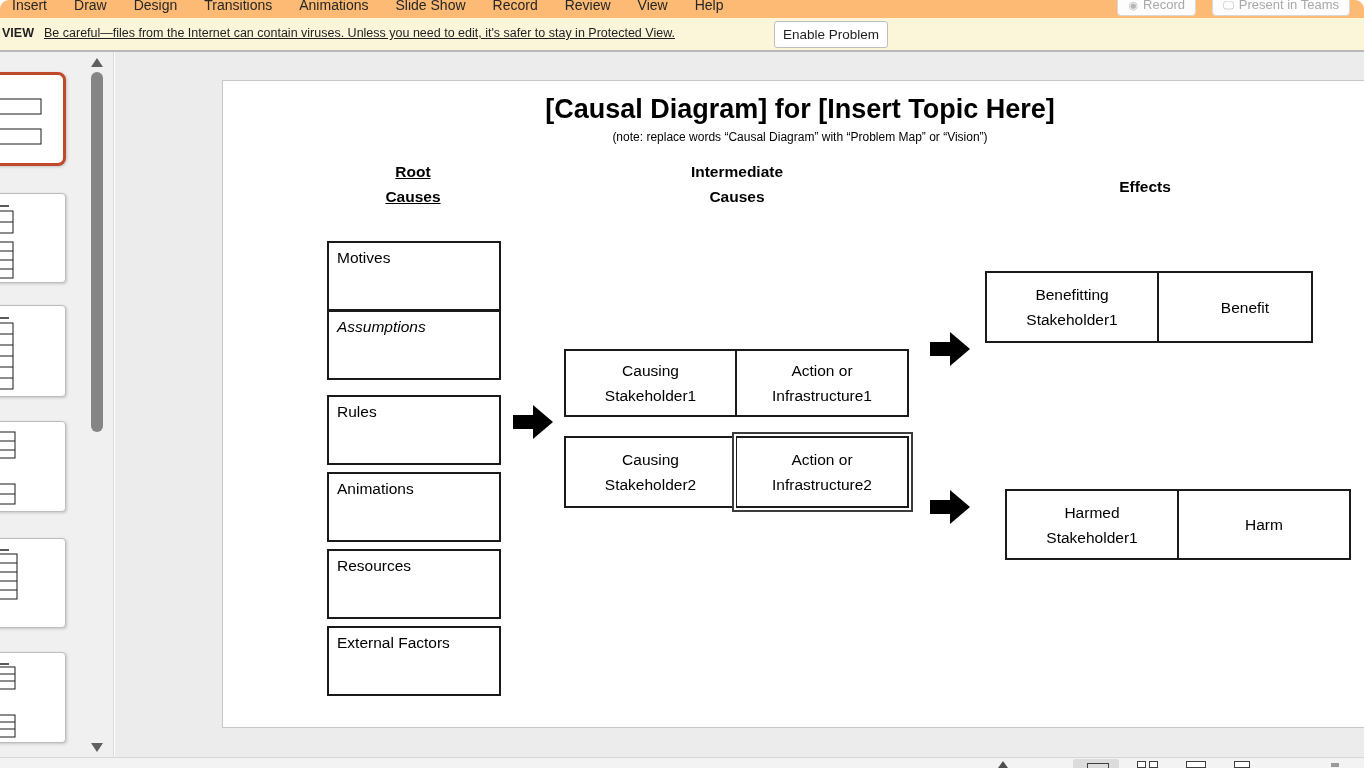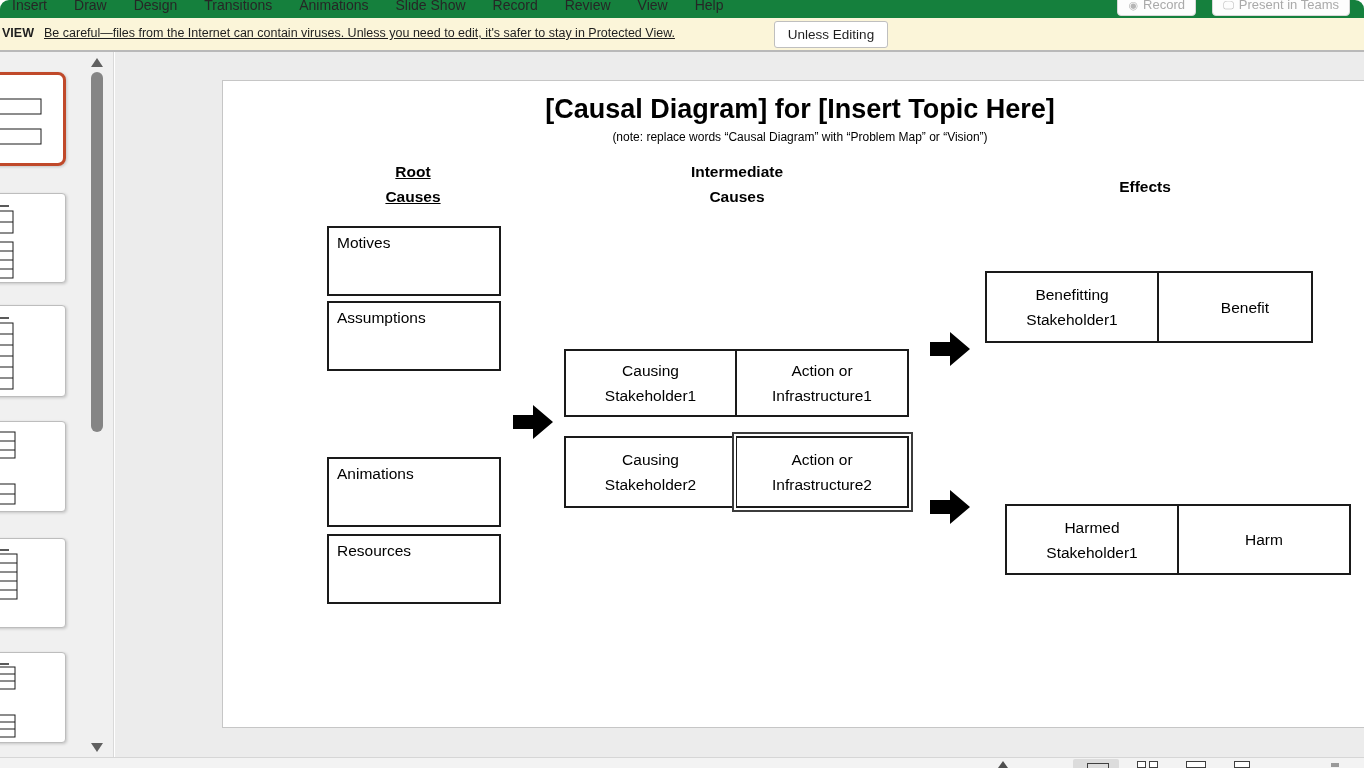--- a/index.html
+++ b/index.html
@@ -1,21 +1,21 @@
 <!DOCTYPE html>
 <html><head>
 <meta charset="utf-8">
 <style>
   * { margin:0; padding:0; box-sizing:border-box; }
   html,body { width:1364px; height:768px; overflow:hidden; }
   body { font-family:"Liberation Sans", sans-serif; position:relative; background:#fff; }
   .stage { position:absolute; inset:0; width:1364px; height:768px; overflow:hidden; }
 
   
-  .menubar { position:absolute; left:0; top:0; width:1364px; height:34px; background:#15803d;border-radius:9px; }
+  .menubar { position:absolute; left:0; top:0; width:1364px; height:34px; background:#fdba74;border-radius:9px; }
   .menu-items { position:absolute; left:12px; top:-6px; display:flex; gap:27px; white-space:nowrap; }
   .menu-items span { font-size:14px; color:#262626; line-height:22px; }
   .chrome-btn { position:absolute; top:-8px; height:24px; border:1px solid #d8d8d8; border-radius:4px;
     background:#fdfdfd; color:#a9a9a9; font-size:13px; display:flex; align-items:flex-end; gap:5px;
     padding:0 10px 3px 10px; white-space:nowrap; }
   .chrome-btn .glyph { font-size:11px; color:#b5b5b5; }
   .btn-record { right:168px; }
   .btn-present { right:14px; }
 
   
@@ -57,21 +57,21 @@
     font-size:27px; font-weight:bold; color:#000; letter-spacing:0px; }
   .slide-note { position:absolute; left:277px; top:49px; width:600px; text-align:center;
     font-size:12px; color:#000; }
   .col-header { position:absolute; text-align:center; font-size:15.5px; font-weight:bold; color:#000;
     white-space:pre-line; line-height:25px; }
   .hdr-root { left:110px; top:78px; width:160px;text-decoration:underline; }
   .hdr-int  { left:434px; top:78px; width:160px; }
   .hdr-eff  { left:842px; top:93px; width:160px; }
 
   .root-box { position:absolute; left:104px; width:174px; height:70px; border:2px solid #1a1a1a;
-    background:#fff; font-size:15.5px; color:#000; padding:6px 0 0 8px; }
+    background:#fff; font-size:15.5px; color:#000; padding:6px 0 0 8px;margin-top:15px; }
   .pair { position:absolute; display:flex; }
   .pair .cell { border:2px solid #1a1a1a; background:#fff; display:flex; align-items:center;
     justify-content:center; text-align:center; font-size:15.5px; color:#000; line-height:25px;
     white-space:pre-line; }
   .pair .cell + .cell { border-left-width:1px; }
   .pair .cell:first-child { border-right-width:1px; }
   .cell.outlined { box-shadow:0 0 0 2px #ffffff, 0 0 0 4px #3c3c3c; }
 
   .block-arrow { position:absolute; width:40px; height:36px; }
 
@@ -115,21 +115,21 @@
     </div>
     <div class="chrome-btn btn-present">
       <span class="glyph">🖵</span>
       <span>Present in Teams</span>
     </div>
   </div>
 
   <div class="banner">
     <span class="banner-prefix">VIEW</span>
     <span class="banner-msg">Be careful—files from the Internet can contain viruses. Unless you need to edit, it's safer to stay in Protected View.</span>
-    <div class="enable-btn">Unless Editing</div>
+    <div class="enable-btn">Enable Problem</div>
   </div>
 
   <div class="content">
 
     <div class="sidebar">
 
       <div class="thumb selected" style="top:20px; height:94px;">
         <svg width="152" height="88" viewBox="0 0 152 88">
           <rect x="5" y="5" width="44" height="2.5" class="mini-dark"></rect>
           <rect x="5" y="10" width="26" height="1.8" class="mini-line"></rect>
@@ -248,23 +248,25 @@
         <div class="slide-title">[Causal Diagram] for [Insert Topic Here]</div>
         <div class="slide-note">(note: replace words “Causal Diagram” with “Problem Map” or “Vision”)</div>
 
         <div class="col-header hdr-root">Root
 Causes</div>
         <div class="col-header hdr-int">Intermediate
 Causes</div>
         <div class="col-header hdr-eff">Effects</div>
 
         <div class="root-box" style="top:145px;">Motives</div>
-        <div class="root-box" style="top:220px;">Assumptions</div>
+        <div class="root-box" style="top:214px;font-style:italic;">Assumptions</div>
+        <div class="root-box" style="top:299px;">Rules</div>
         <div class="root-box" style="top:376px;">Animations</div>
         <div class="root-box" style="top:453px;">Resources</div>
+        <div class="root-box" style="top:530px;">External Factors</div>
 
         <svg class="block-arrow" style="left:290px; top:323px;" viewBox="0 0 40 34">
           <path d="M0,10 L20,10 L20,0 L40,17 L20,34 L20,24 L0,24 Z" fill="#000"></path>
         </svg>
 
         <div class="pair" style="left:341px; top:268px;">
           <div class="cell" style="width:172px; height:68px;">Causing
 Stakeholder1</div>
           <div class="cell" style="width:173px; height:68px;">Action or
 Infrastructure1</div>
@@ -284,21 +286,21 @@
         <div class="pair" style="left:762px; top:190px;">
           <div class="cell" style="width:173px; height:72px;">Benefitting
 Stakeholder1</div>
           <div class="cell" style="width:155px; height:72px;padding-left:20px;">Benefit</div>
         </div>
 
         <svg class="block-arrow" style="left:707px; top:408px;" viewBox="0 0 40 34">
           <path d="M0,10 L20,10 L20,0 L40,17 L20,34 L20,24 L0,24 Z" fill="#000"></path>
         </svg>
 
-        <div class="pair" style="left:762px; top:423px;padding-left:20px;">
+        <div class="pair" style="left:762px; top:408px;padding-left:20px;">
           <div class="cell" style="width:173px; height:71px;">Harmed
 Stakeholder1</div>
           <div class="cell" style="width:173px; height:71px;">Harm</div>
         </div>
 
       </div>
     </div>
   </div>
 
   <div class="statusbar">

